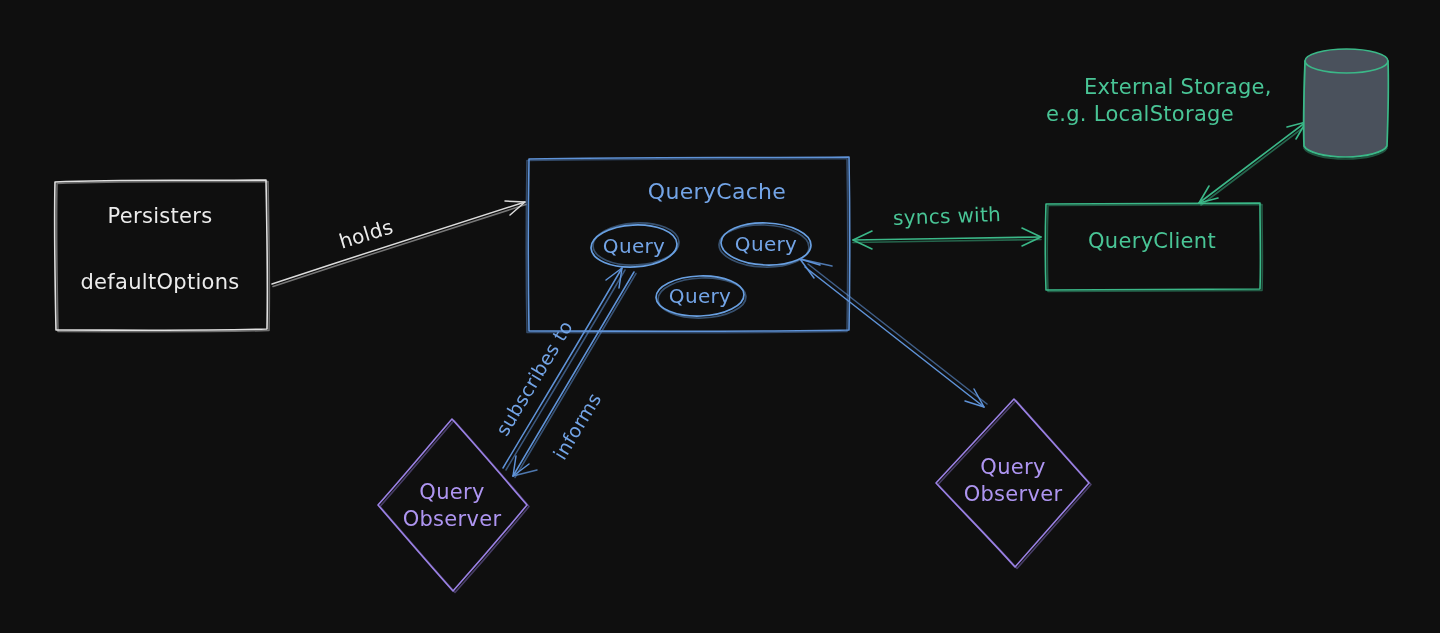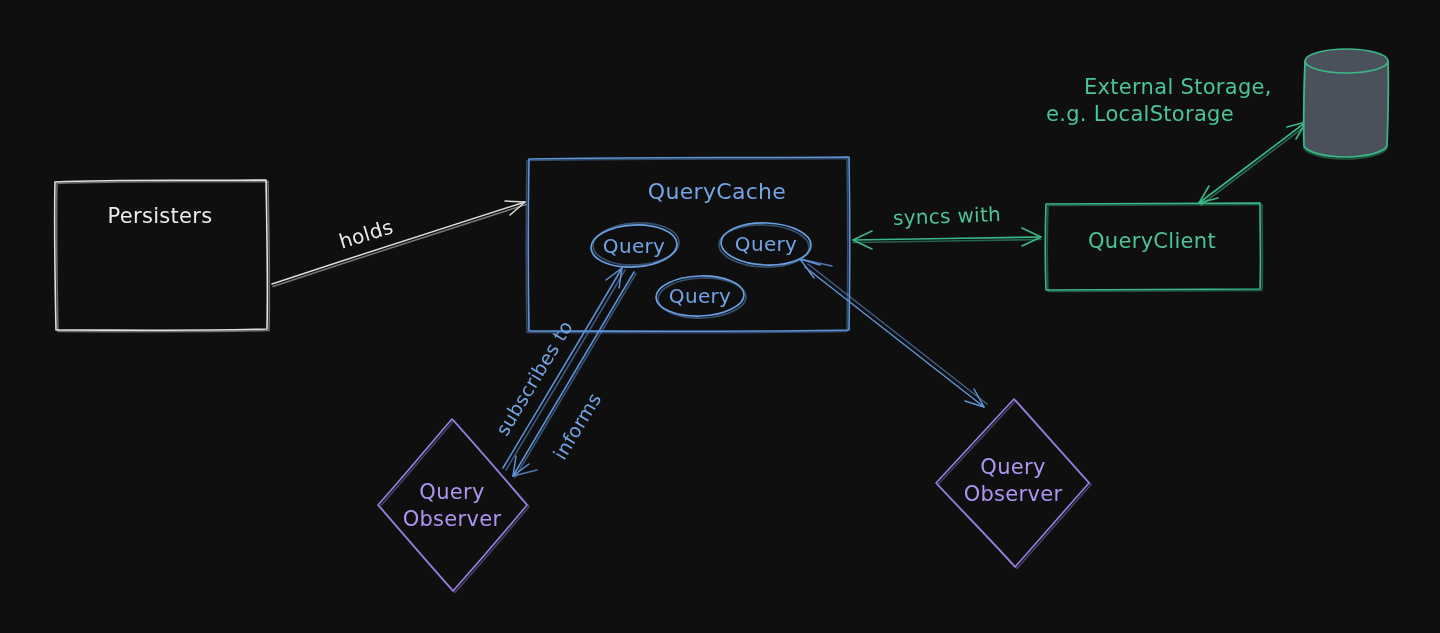--- a/index.html
+++ b/index.html
@@ -119,20 +119,21 @@
       <use href="#dml" x="2" y="1.5" opacity="0.4"></use>
     </g>
 
     <g stroke="#9c82e6" stroke-width="1.6">
       <path id="dmr" d="M1014,399 C1039,427 1064,455 1089,483 C1064,511 1040,539 1015,567 C990,539 962,511 936,483 C962,455 988,427 1014,399 Z"></path>
       <use href="#dmr" x="2" y="1.5" opacity="0.4"></use>
     </g>
   </svg>
 
   <div class="lbl t-white f21" style="left:160px;top:216px;">Persisters</div>
+  <div class="lbl t-white f21" style="left:160px;top:282px;">defaultOptions</div>
 
   <div class="lbl t-white f20 rot-holds" style="left:366px;top:234px;">holds</div>
 
   <div class="lbl t-blue f22" style="left:717px;top:191px;">QueryCache</div>
 
   <div class="lbl t-blue f20" style="left:634px;top:246px;">Query</div>
   <div class="lbl t-blue f20" style="left:766px;top:244px;">Query</div>
   <div class="lbl t-blue f20" style="left:700px;top:296px;">Query</div>
 
   <div class="lbl t-blue f19 rot-edge" style="left:534px;top:378px;">subscribes to</div>

